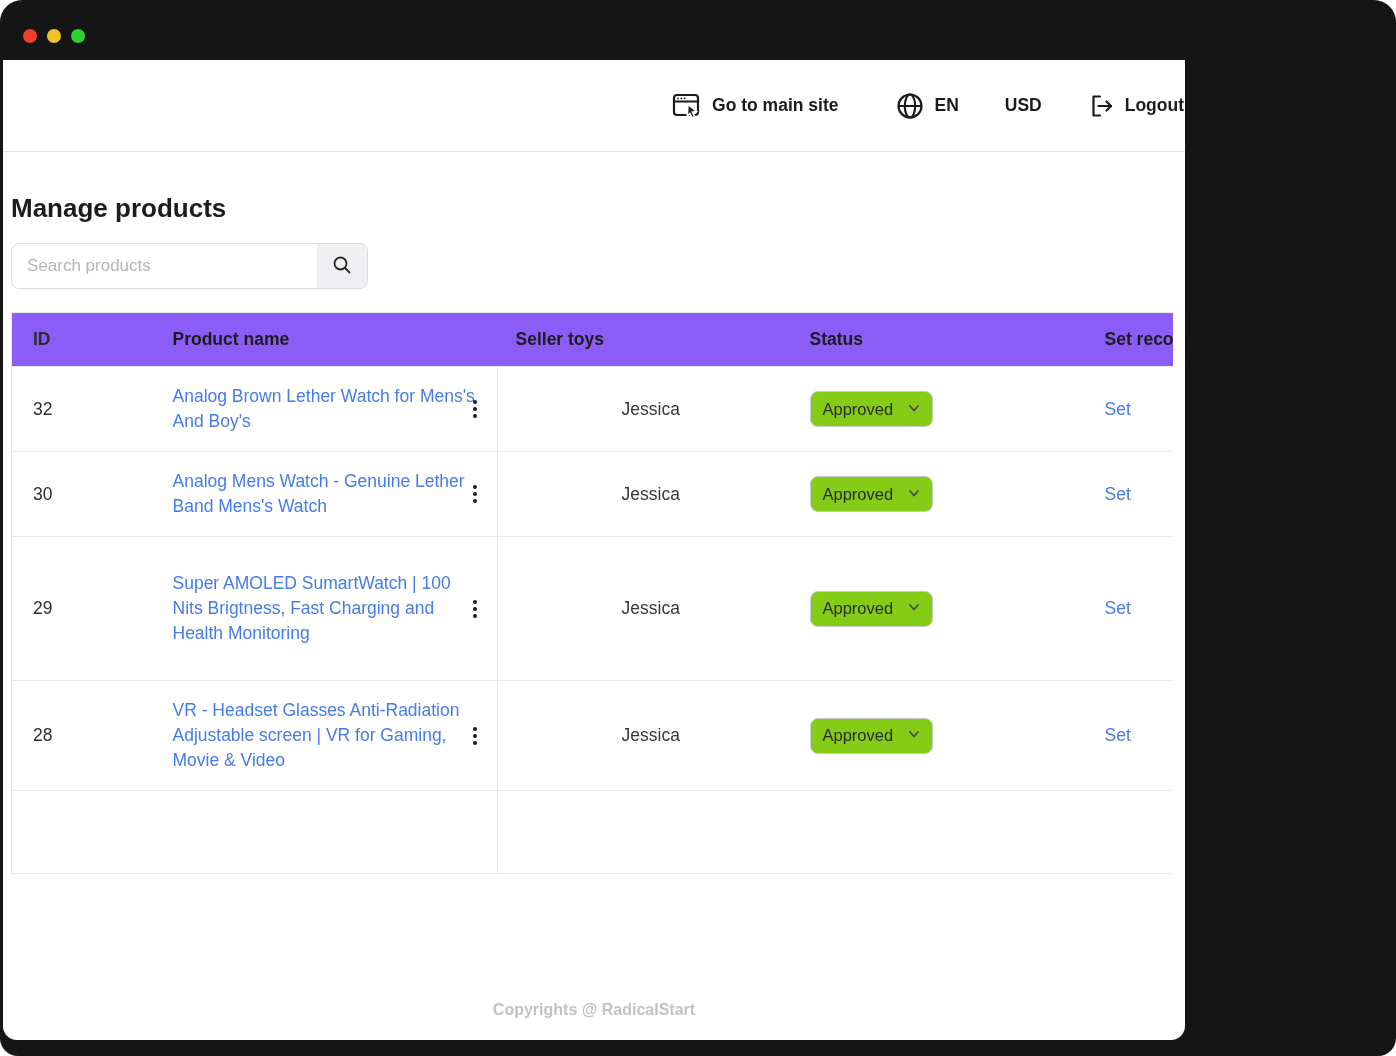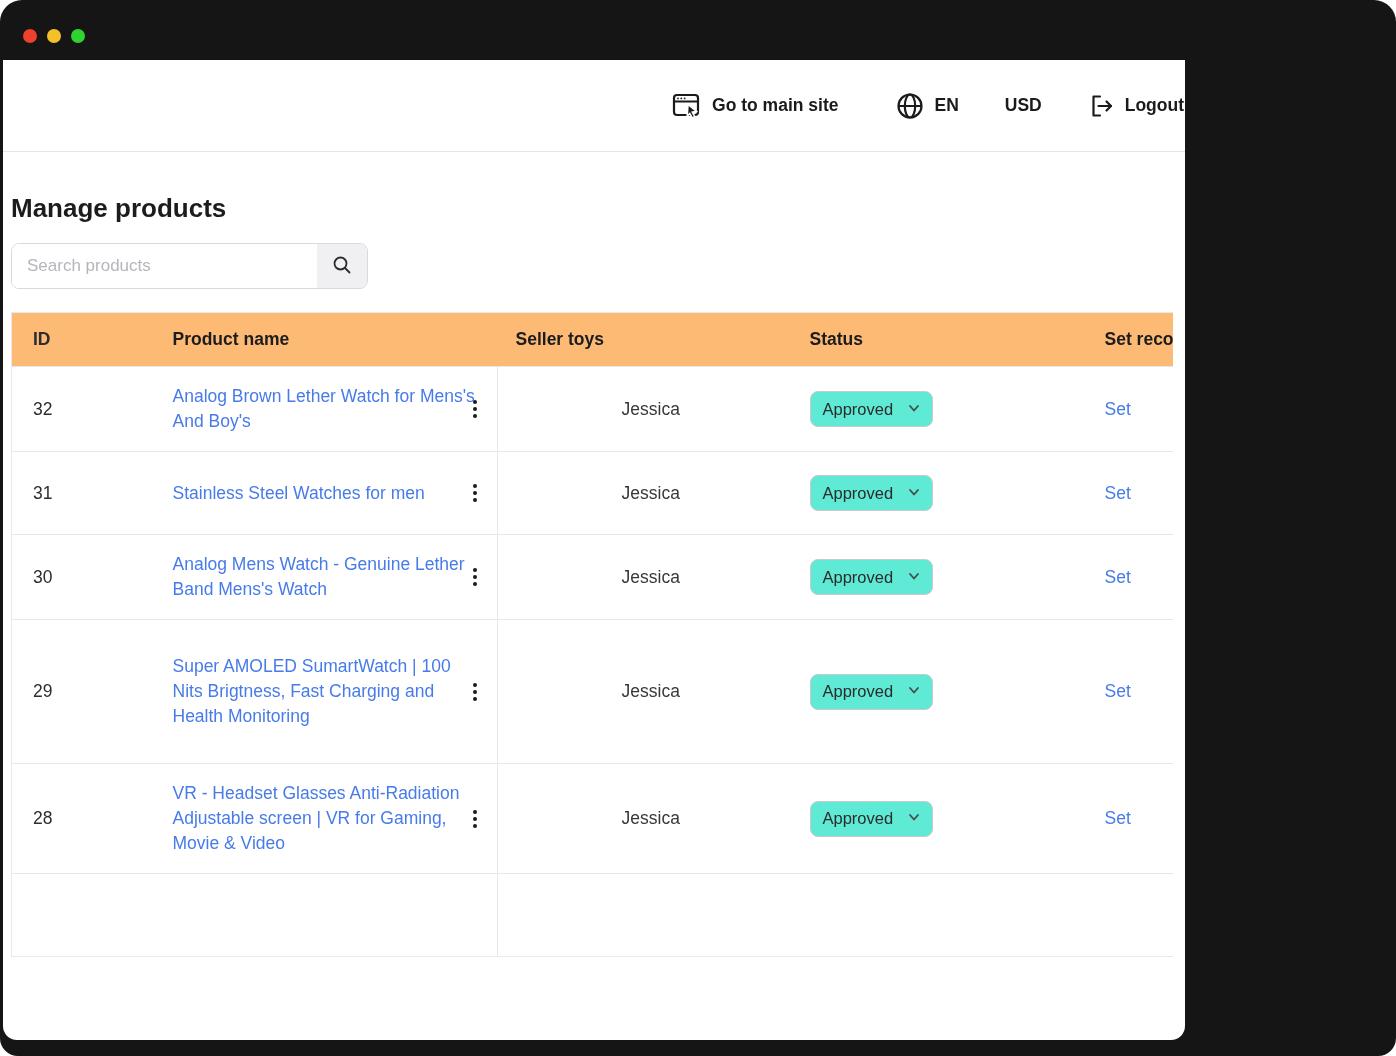--- a/index.html
+++ b/index.html
@@ -59,21 +59,21 @@
     display:flex; align-items:center; justify-content:center;
   }
 
   
   .table-wrap { margin:23px 12px 0 8px; height:665px; overflow:hidden; }
   table {
     width:1370px; border-collapse:collapse; table-layout:fixed;
     border:1px solid #e9e9eb; font-size:17.5px;
   }
   thead th {
-    background:#fdba74; height:54px; text-align:left;
+    background:#8b5cf6; height:54px; text-align:left;
     font-weight:700; color:#1c1c1e; padding:0 10px 0 12px;
   }
   tbody td { border-top:1px solid #e8e8ea; vertical-align:middle; padding:17px 12px; }
   tr.r1 { height:83px; } tr.r4 { height:144px; } tr.r3 { height:108px; }
   .col-id { width:149px; }  .col-prod { width:337px; }
   .col-seller { width:300px; } .col-status { width:295px; } .col-set { width:289px; }
   th.c-id, td.c-id { padding-left:21px; color:#2d2d2f; }
   td.c-prod { position:relative; border-right:1px solid #e8e8ea; padding-right:19px; }
   th.c-seller, td.c-seller { padding-left:18px; }
   td.c-seller { color:#39393b;text-align:center; }
@@ -81,21 +81,21 @@
     color:#477be9; line-height:25px; text-decoration:none; cursor:pointer; display:inline-block;
   }
   .kebab {
     position:absolute; right:16px; top:50%; transform:translateY(-50%);
     display:flex; flex-direction:column; gap:3px; padding:4px; cursor:pointer;
     background:none; border:none;
   }
   .kebab i { width:4px; height:4px; border-radius:50%; background:#1b1b1b; display:block; }
   .select {
     width:123px; height:36px; border:1px solid #c9c9cd; border-radius:8px;
-    background:#5eead4; display:inline-flex; align-items:center; justify-content:space-between;
+    background:#84cc16; display:inline-flex; align-items:center; justify-content:space-between;
     padding:0 11px 0 12px; font-size:16.5px; color:#2b2b2d; cursor:pointer;
   }
   .set-link { color:#477be9; cursor:pointer; text-decoration:none; }
 
   .footer {
     margin-top:24px; text-align:center;
     color:#c2c2c4; font-size:16px; font-weight:700;
   }
 </style>
 </head>
@@ -203,129 +203,107 @@
                 <span>
                   <svg width="14" height="14" viewBox="0 0 14 14" fill="none">
                       <polyline points="3,5 7,9.5 11,5" stroke="#4a4a4c" stroke-width="1.8" stroke-linecap="round" stroke-linejoin="round"></polyline>
                     </svg>
                 </span>
               </div>
             </td>
             <td><a class="set-link">Set</a></td>
           </tr>
 
+
           <tr class="r1">
-            <td class="c-id">31</td>
-            <td class="c-prod">
-              <a class="prod-link">Stainless Steel Watches for men</a>
+            <td class="c-id">30</td>
+            <td class="c-prod">
+              <a class="prod-link">Analog Mens Watch - Genuine Lether Band Mens's Watch</a>
               <button class="kebab">
                   <i></i>
                   <i></i>
                   <i></i>
                 </button>
             </td>
             <td class="c-seller">Jessica</td>
             <td>
               <div class="select">
                 <span>Approved</span>
                 <span>
                   <svg width="14" height="14" viewBox="0 0 14 14" fill="none">
                       <polyline points="3,5 7,9.5 11,5" stroke="#4a4a4c" stroke-width="1.8" stroke-linecap="round" stroke-linejoin="round"></polyline>
                     </svg>
                 </span>
               </div>
             </td>
             <td><a class="set-link">Set</a></td>
           </tr>
 
-          <tr class="r1">
-            <td class="c-id">30</td>
-            <td class="c-prod">
-              <a class="prod-link">Analog Mens Watch - Genuine Lether Band Mens's Watch</a>
+          <tr class="r4">
+            <td class="c-id">29</td>
+            <td class="c-prod">
+              <a class="prod-link">Super AMOLED SumartWatch | 100 Nits Brigtness, Fast Charging and Health Monitoring</a>
               <button class="kebab">
                   <i></i>
                   <i></i>
                   <i></i>
                 </button>
             </td>
             <td class="c-seller">Jessica</td>
             <td>
               <div class="select">
                 <span>Approved</span>
                 <span>
                   <svg width="14" height="14" viewBox="0 0 14 14" fill="none">
                       <polyline points="3,5 7,9.5 11,5" stroke="#4a4a4c" stroke-width="1.8" stroke-linecap="round" stroke-linejoin="round"></polyline>
                     </svg>
                 </span>
               </div>
             </td>
             <td><a class="set-link">Set</a></td>
           </tr>
 
-          <tr class="r4">
-            <td class="c-id">29</td>
-            <td class="c-prod">
-              <a class="prod-link">Super AMOLED SumartWatch | 100 Nits Brigtness, Fast Charging and Health Monitoring</a>
+          <tr class="r3">
+            <td class="c-id">28</td>
+            <td class="c-prod">
+              <a class="prod-link">VR - Headset Glasses Anti-Radiation Adjustable screen | VR for Gaming, Movie &amp; Video</a>
               <button class="kebab">
                   <i></i>
                   <i></i>
                   <i></i>
                 </button>
             </td>
             <td class="c-seller">Jessica</td>
             <td>
               <div class="select">
                 <span>Approved</span>
                 <span>
                   <svg width="14" height="14" viewBox="0 0 14 14" fill="none">
                       <polyline points="3,5 7,9.5 11,5" stroke="#4a4a4c" stroke-width="1.8" stroke-linecap="round" stroke-linejoin="round"></polyline>
                     </svg>
                 </span>
               </div>
             </td>
             <td><a class="set-link">Set</a></td>
           </tr>
 
-          <tr class="r3">
-            <td class="c-id">28</td>
-            <td class="c-prod">
-              <a class="prod-link">VR - Headset Glasses Anti-Radiation Adjustable screen | VR for Gaming, Movie &amp; Video</a>
-              <button class="kebab">
-                  <i></i>
-                  <i></i>
-                  <i></i>
-                </button>
-            </td>
-            <td class="c-seller">Jessica</td>
-            <td>
-              <div class="select">
-                <span>Approved</span>
-                <span>
-                  <svg width="14" height="14" viewBox="0 0 14 14" fill="none">
-                      <polyline points="3,5 7,9.5 11,5" stroke="#4a4a4c" stroke-width="1.8" stroke-linecap="round" stroke-linejoin="round"></polyline>
-                    </svg>
-                </span>
-              </div>
-            </td>
-            <td><a class="set-link">Set</a></td>
-          </tr>
-
 
           <tr class="r1">
             <td class="c-id"></td>
             <td class="c-prod">
               
               
             </td>
             <td class="c-seller"></td>
             <td>
               
             </td>
             <td></td>
           </tr>
 
         </tbody>
       </table>
     </div>
 
+    <div class="footer">Copyrights @ RadicalStart</div>
 
   </div>
 </div>
 
 </body></html>

